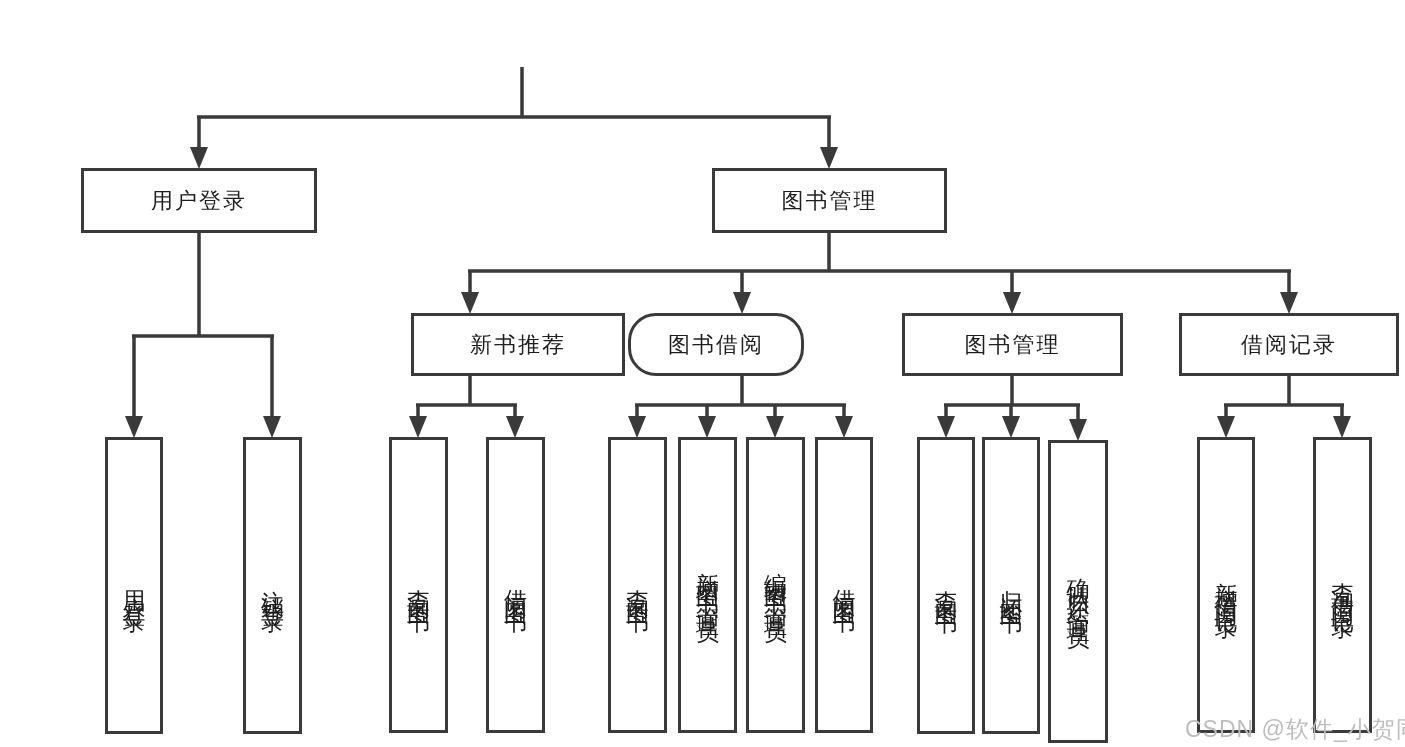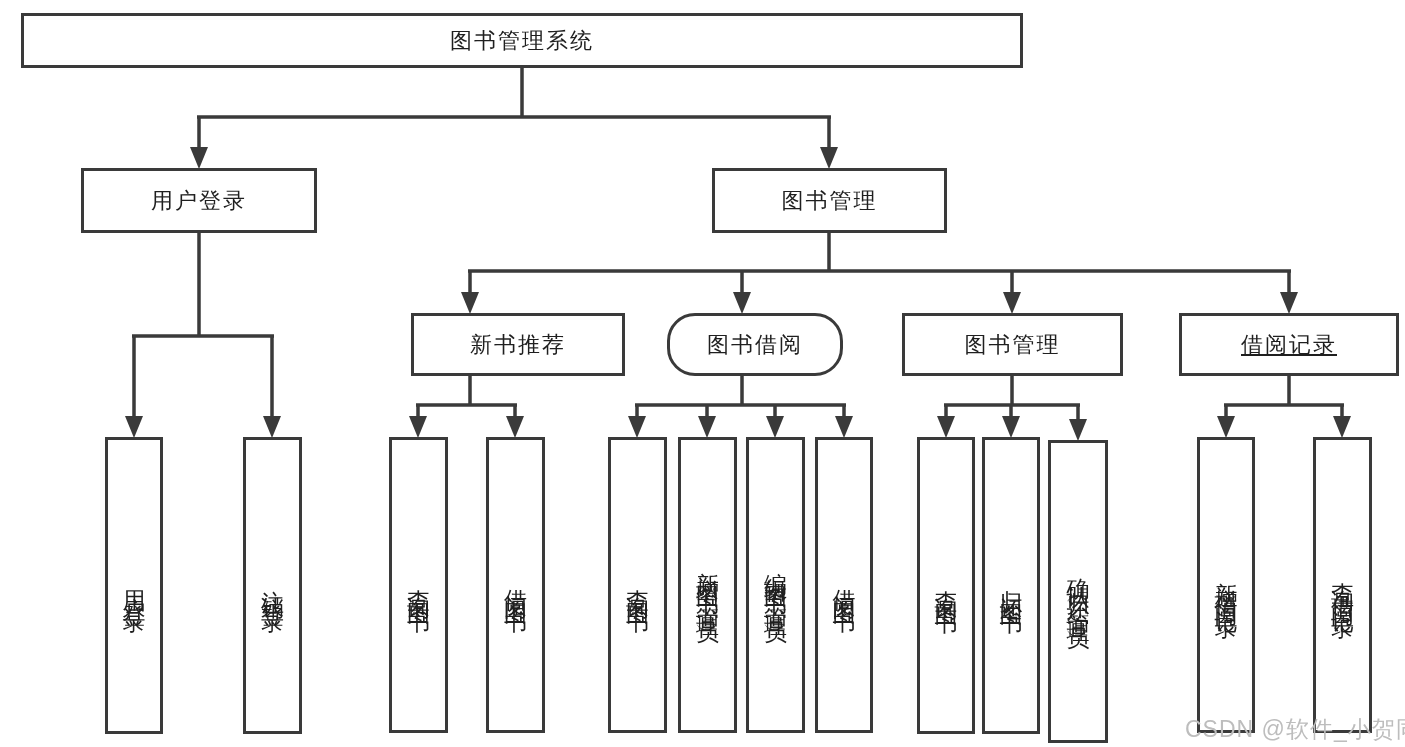--- a/index.html
+++ b/index.html
@@ -112,29 +112,28 @@
       <polygon class="ar" points="1069,419 1087,419 1078,441"></polygon>
     </g>
 
     <g>
       <path class="ln" d="M1289 375 V405 M1224 405 H1344 M1226 404 V418 M1342 404 V418"></path>
       <polygon class="ar" points="1217,416 1235,416 1226,438"></polygon>
       <polygon class="ar" points="1333,416 1351,416 1342,438"></polygon>
     </g>
   </svg>
 
-  <div class="box" style="left:21px;top:13px;width:1002px;height:55px;">图书管理系统</div>
 
   <div class="box" style="left:81px;top:168px;width:236px;height:65px;">用户登录</div>
   <div class="box" style="left:712px;top:168px;width:235px;height:65px;font-family:Liberation Serif, serif;">图书管理</div>
 
   <div class="box" style="left:363px;top:313px;width:214px;height:63px;margin-left:48px;">新书推荐</div>
-  <div class="box" style="left:667px;top:313px;width:176px;height:63px;border-radius:28px;">图书借阅</div>
+  <div class="box" style="left:628px;top:313px;width:176px;height:63px;border-radius:28px;">图书借阅</div>
   <div class="box" style="left:902px;top:313px;width:221px;height:63px;">图书管理</div>
-  <div class="box" style="left:1179px;top:313px;width:220px;height:63px;text-decoration:underline;">借阅记录</div>
+  <div class="box" style="left:1179px;top:313px;width:220px;height:63px;">借阅记录</div>
 
   <div class="box vbox" style="left:105px;top:437px;width:58px;height:297px;">用户登录</div>
   <div class="box vbox" style="left:243px;top:437px;width:59px;height:297px;">注销登录</div>
 
   <div class="box vbox" style="left:389px;top:437px;width:59px;height:296px;">查询图书</div>
   <div class="box vbox" style="left:486px;top:437px;width:59px;height:296px;">借阅图书</div>
 
   <div class="box vbox" style="left:608px;top:437px;width:59px;height:296px;">查询图书</div>
   <div class="box vbox" style="left:678px;top:437px;width:59px;height:296px;">新增图书（管理员）</div>
   <div class="box vbox" style="left:746px;top:437px;width:59px;height:296px;">编辑图书（管理员）</div>

